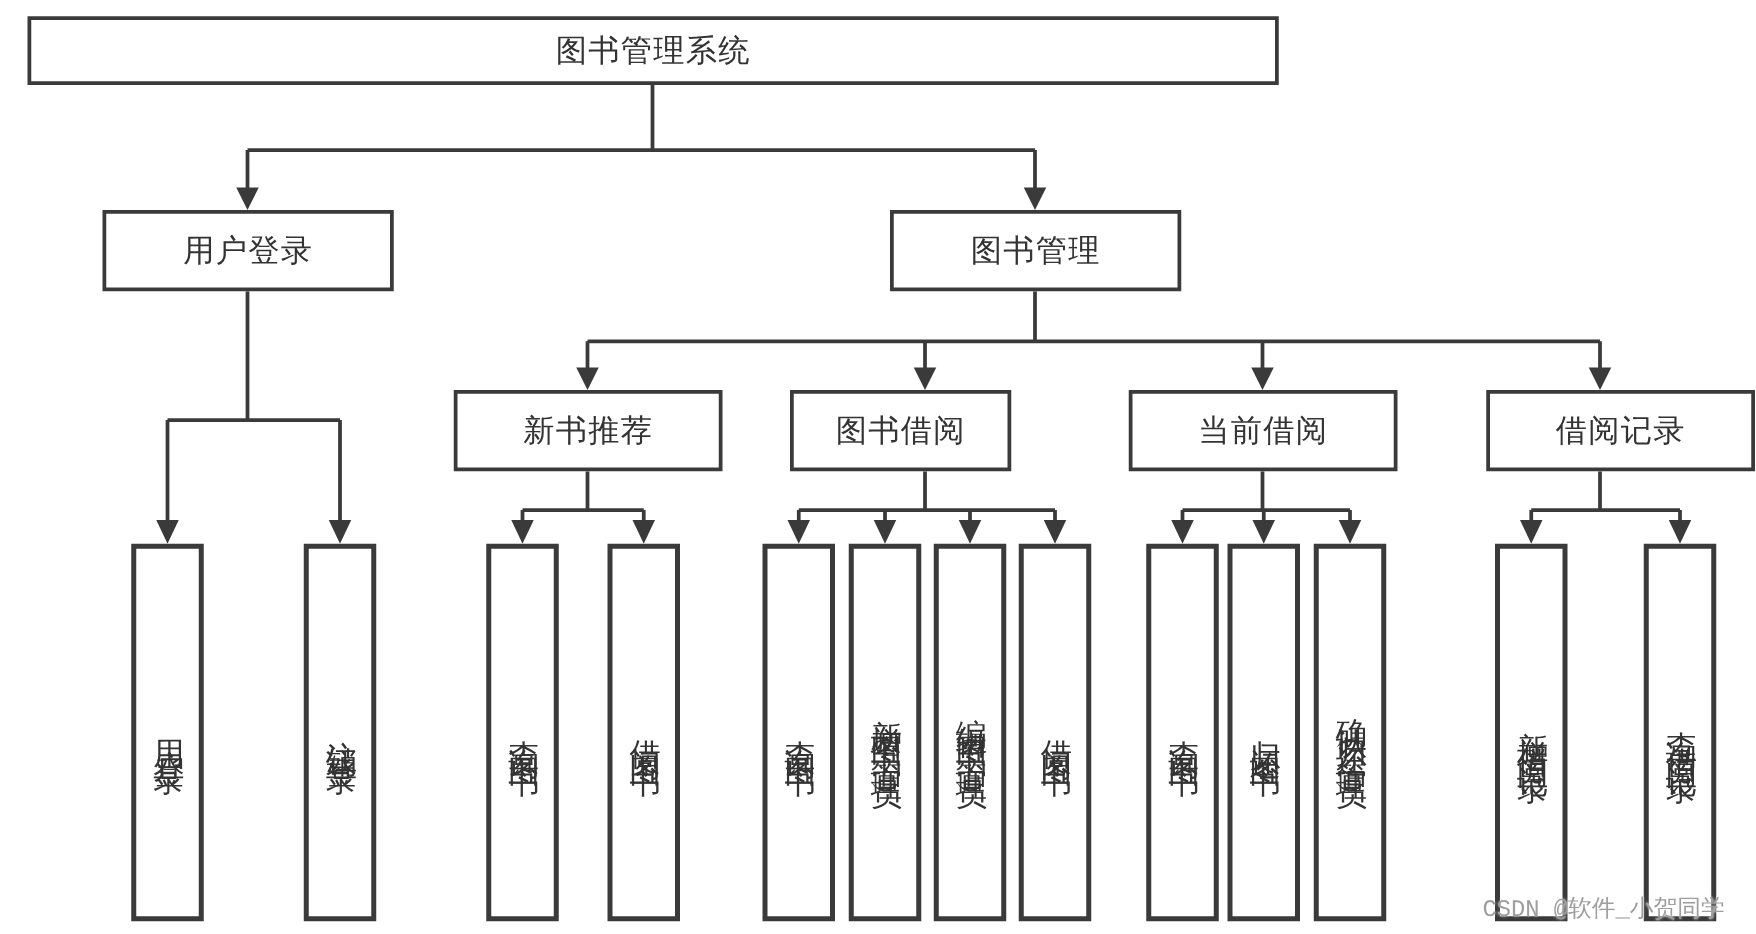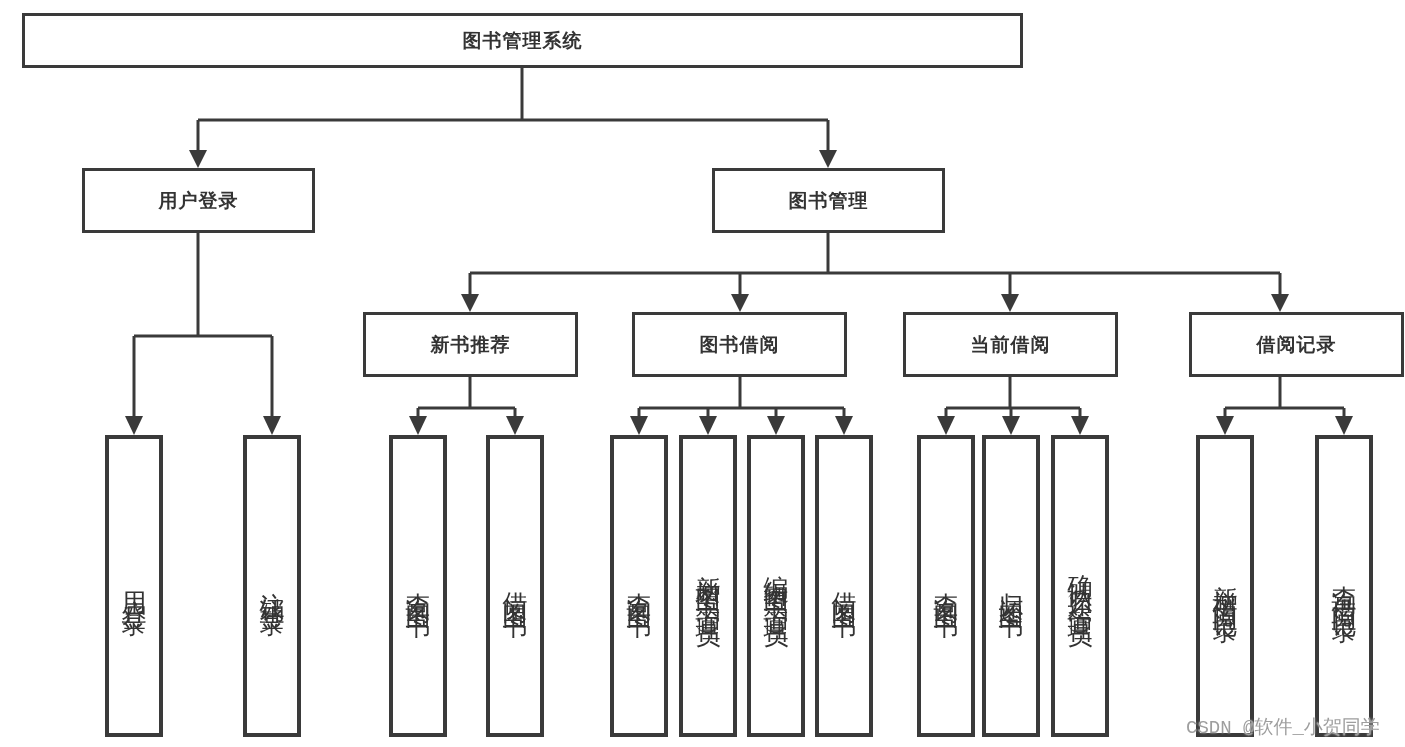--- a/index.html
+++ b/index.html
@@ -28,45 +28,44 @@
     background: #ffffff;
     display: flex;
     align-items: center;
     justify-content: center;
     color: #333333;
   }
   .box-h {
     border: 3px solid #3a3a3a;
   }
   .box-h .label {
-    font-size: 19px;
+    font-size: 25px;
     letter-spacing: 1px;
     white-space: nowrap;
-    font-weight: bold;
   }
   .box-v {
     border: 4px solid #3a3a3a;
     top: 435px;
     width: 58px;
     height: 302px;
   }
   .box-v .vlabel {
     writing-mode: vertical-lr;
     text-orientation: mixed;
     font-size: 25px;
     line-height: 1;
     letter-spacing: 7px;
     white-space: nowrap;
   }
   
   #n-root     { left: 22px;   top: 13px;  width: 1001px; height: 55px; }
   #n-login    { left: 82px;   top: 168px; width: 233px;  height: 65px; }
   #n-mgmt     { left: 712px;  top: 168px; width: 233px;  height: 65px; }
   #n-newbooks { left: 363px;  top: 312px; width: 215px;  height: 65px; }
-  #n-borrow   { left: 632px;  top: 312px; width: 215px;  height: 65px; }
+  #n-borrow   { left: 632px;  top: 312px; width: 177px;  height: 65px; }
   #n-current  { left: 903px;  top: 312px; width: 215px;  height: 65px; }
   #n-records  { left: 1173px; top: 312px; width: 215px;  height: 65px; margin-left: 16px; }
   
   #l-g1a { left: 105px; }
   #l-g1b { left: 243px; }
   #l-g2a { left: 389px; }
   #l-g2b { left: 486px; }
   #l-g3a { left: 610px; }
   #l-g3b { left: 679px; }
   #l-g3c { left: 747px; }

